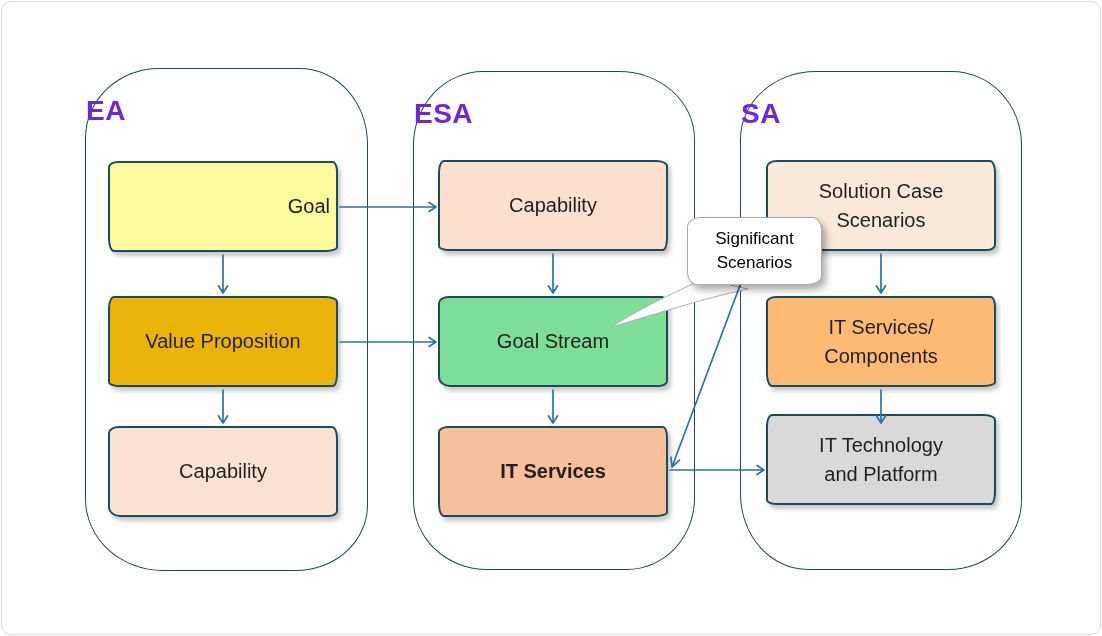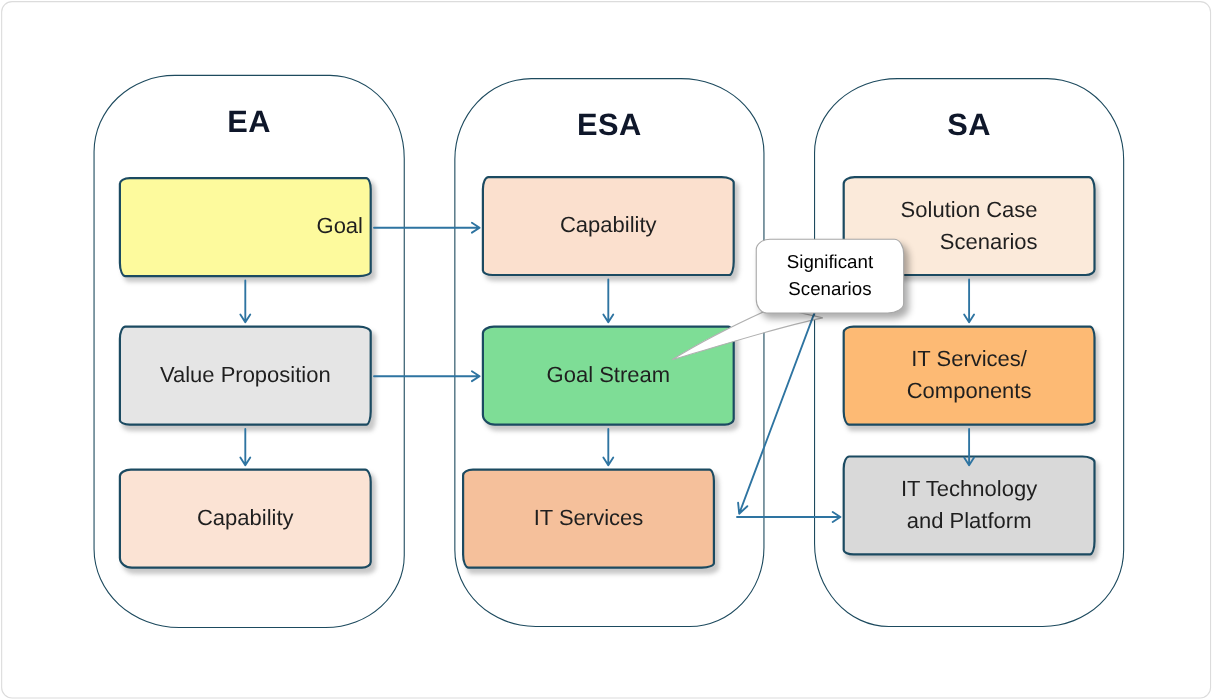--- a/index.html
+++ b/index.html
@@ -13,41 +13,41 @@
   }
   
   .col{
     position:absolute;border:1.7px solid #1d4a5e;background:#ffffff;
     box-sizing:border-box;z-index:1;
   }
   #col-ea {left:85px; top:68px; width:283px;height:503px;border-radius:74px 68px 72px 78px / 70px 76px 66px 72px;}
   #col-esa{left:413px;top:71px; width:282px;height:499px;border-radius:70px 76px 68px 74px / 74px 68px 72px 70px;}
   #col-sa {left:740px;top:71px; width:282px;height:499px;border-radius:76px 70px 74px 68px / 68px 74px 70px 76px;}
   .col-title{
-    text-align:center;padding-top:26px;font-size:28px;font-weight:700;
-    color:#0f172a;letter-spacing:.5px;
+    text-align:left;padding-top:26px;font-size:28px;font-weight:700;
+    color:#6d28d9;letter-spacing:.5px;
   }
   
   .node{
     position:absolute;width:230px;height:91px;box-sizing:border-box;
     border:2.3px solid #1b4a61;display:flex;align-items:center;justify-content:center;
     text-align:center;font-size:20px;color:#1f1f1f;z-index:2;
     box-shadow:3px 4px 4px rgba(110,110,110,.38);
   }
   .node-label{white-space:pre-line;line-height:1.45;padding:0 6px;}
   .wob-a{border-radius:10px 5px 12px 6px / 6px 11px 5px 13px;}
   .wob-b{border-radius:6px 12px 5px 10px / 12px 6px 13px 5px;}
-  .wob-c{border-radius:11px 6px 9px 12px / 7px 12px 6px 10px;text-align:right;}
+  .wob-c{border-radius:11px 6px 9px 12px / 7px 12px 6px 10px;}
   
   #n-ea-0 {left:108px;top:161px;}
   #n-ea-1 {left:108px;top:296px;}
   #n-ea-2 {left:108px;top:426px;}
   #n-esa-0{left:438px;top:160px;}
   #n-esa-1{left:438px;top:296px;}
-  #n-esa-2{left:420px;top:426px;}
+  #n-esa-2{left:438px;top:426px;font-weight:bold;}
   #n-sa-0 {left:766px;top:160px;}
   #n-sa-1 {left:766px;top:296px;}
   #n-sa-2 {left:766px;top:414px;}
   
   .edges{position:absolute;left:0;top:0;width:1102px;height:636px;z-index:3;pointer-events:none;}
   .edge{stroke:#2e74a1;stroke-width:1.7;fill:none;stroke-linecap:round;stroke-linejoin:round;}
   .tail{fill:#ffffff;stroke:#b0b0b0;stroke-width:1;}
   
   .callout{
     position:absolute;left:687px;top:217px;width:133px;height:66px;
@@ -72,21 +72,21 @@
   <div class="col" id="col-esa">
     <div class="col-title">ESA</div>
   </div>
   <div class="col" id="col-sa">
     <div class="col-title">SA</div>
   </div>
 
   <div class="node wob-a" id="n-ea-0" style="background: rgb(253, 250, 157); justify-content: flex-end;">
     <span class="node-label">Goal</span>
   </div>
-  <div class="node wob-b" id="n-ea-1" style="background: #e5e5e5;">
+  <div class="node wob-b" id="n-ea-1" style="background: #eab308;">
     <span class="node-label">Value Proposition</span>
   </div>
   <div class="node wob-c" id="n-ea-2" style="background: rgb(251, 227, 212);">
     <span class="node-label">Capability</span>
   </div>
 
   <div class="node wob-b" id="n-esa-0" style="background: rgb(251, 224, 206);">
     <span class="node-label">Capability</span>
   </div>
   <div class="node wob-c" id="n-esa-1" style="background: rgb(126, 221, 150);">

